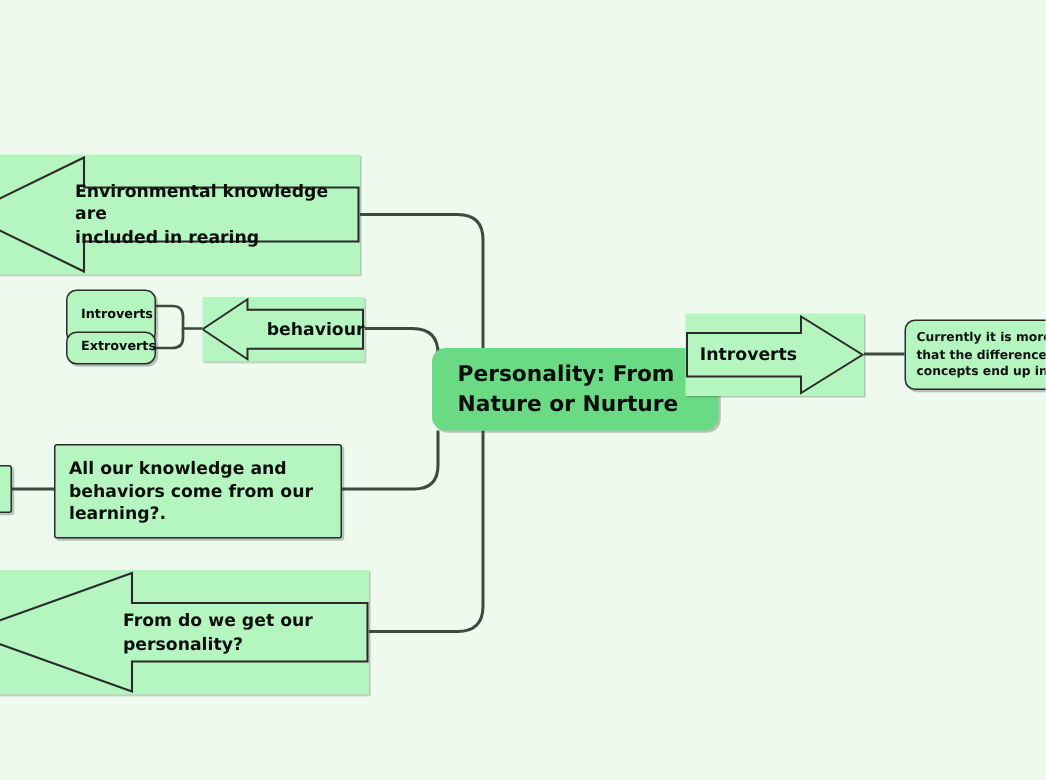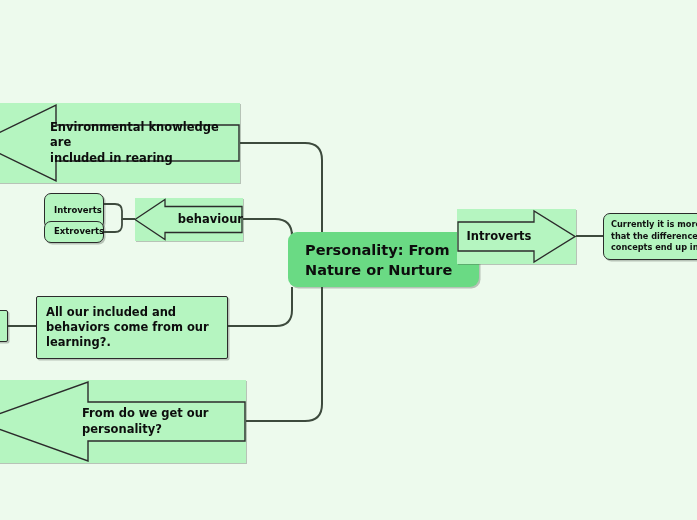--- a/index.html
+++ b/index.html
@@ -164,21 +164,21 @@
 
   <div class="node root" style="left:252px; top:232px; width:191px; height:55px;">
     <span class="root-text">
       <span>Personality: From</span><br>
       <span>Nature or Nurture</span>
     </span>
   </div>
 
   <div class="node rect sharp" style="left:36px; top:296px; width:192px; height:63px;">
     <span class="rect-text body-label">
-      <span>All our included and</span><br>
+      <span>All our knowledge and</span><br>
       <span>behaviors come from our</span><br>
       <span>learning?.</span>
     </span>
   </div>
 
   <div class="node arrow" style="left:-22px; top:380px; width:268px; height:83px;">
     <svg class="arrow-inner" viewBox="0 0 268 83" preserveAspectRatio="none">
       <polygon points="0,41.5 110,2 110,22 267,22 267,61 110,61 110,81" fill="#b5f5c0" stroke="#2b2b2b" stroke-width="1.4"></polygon>
     </svg>
     <div class="arrow-label body-label" style="left:104px; top:0; width:164px; height:83px;">

